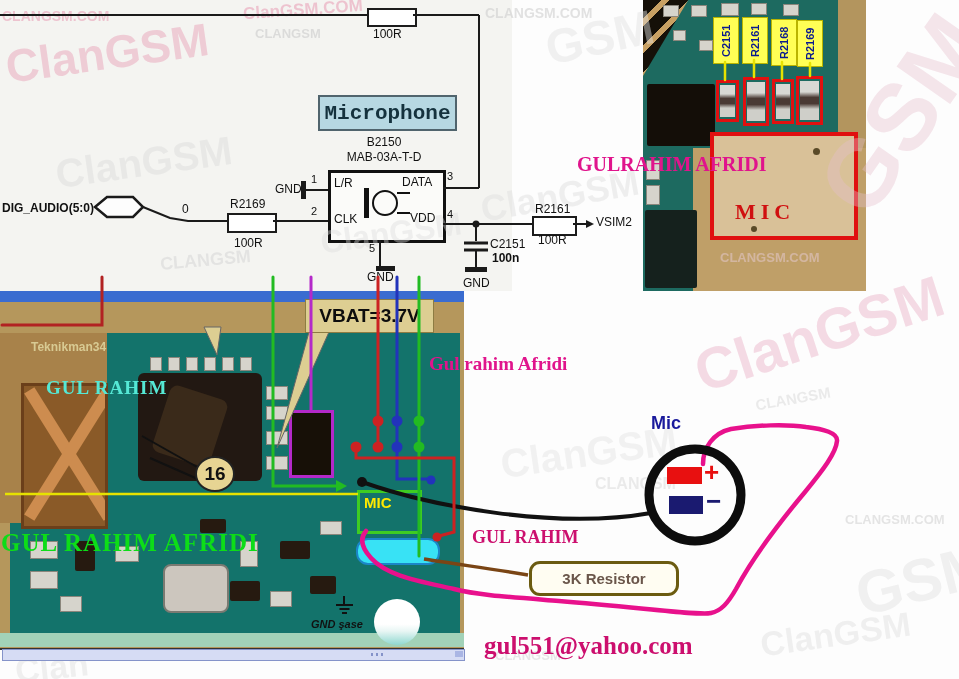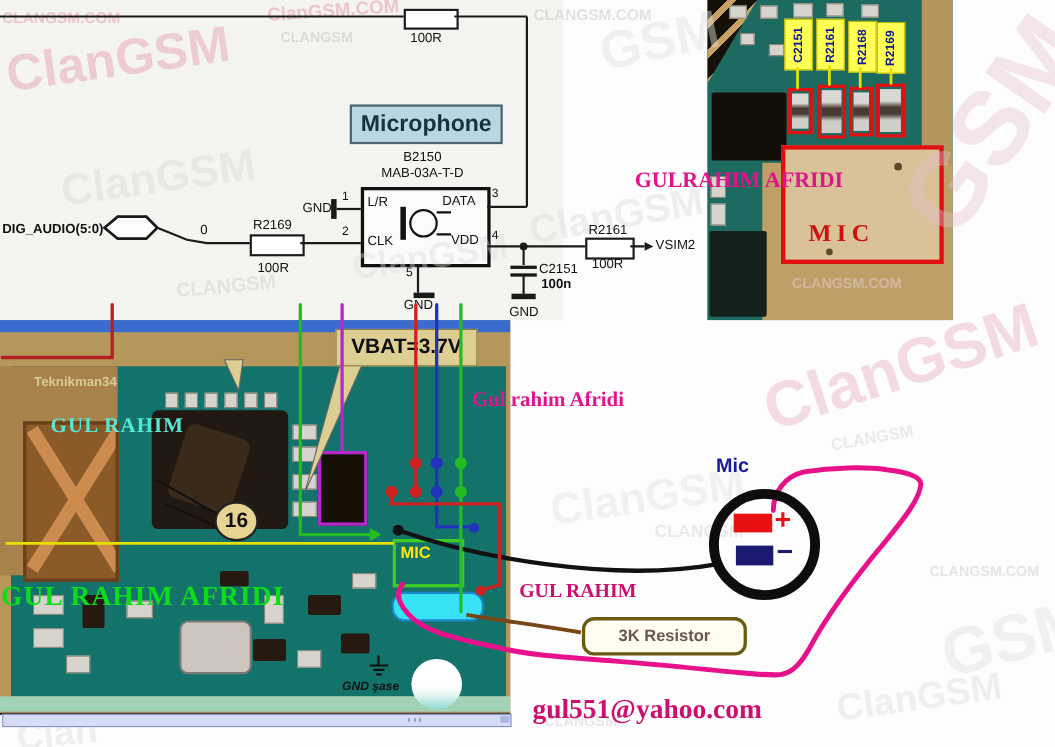--- a/index.html
+++ b/index.html
@@ -5,21 +5,21 @@
   html,body{margin:0;padding:0;background:#fff;}
   #stage{position:relative;width:959px;height:679px;overflow:hidden;background:#fdfdfd;
          font-family:"Liberation Sans",sans-serif;}
   .abs{position:absolute;}
   .t{position:absolute;white-space:nowrap;line-height:1.05;}
   .serif{font-family:"Liberation Serif",serif;}
   .wm{position:absolute;white-space:nowrap;font-weight:bold;pointer-events:none;
       font-family:"Liberation Sans",sans-serif;}
   svg{position:absolute;left:0;top:0;pointer-events:none;}
   
-  #base{z-index:2;} #wmlayer{z-index:3;} #svg-under{z-index:4;} #labels{z-index:5;} #svg-over{z-index:6;}
+  #base{z-index:2;font-family:Liberation Mono, monospace;} #wmlayer{z-index:3;} #svg-under{z-index:4;} #labels{z-index:5;} #svg-over{z-index:6;}
   #base,#labels{position:absolute;left:0;top:0;width:959px;height:679px;}
   #wmlayer{position:absolute;left:0;top:0;width:959px;height:679px;pointer-events:none;}
   
   .res{position:absolute;background:#fff;border:2px solid #1c1c1c;}
   .chip{position:absolute;background:#fbfbf9;border:3px solid #111;}
   .micbox{position:absolute;background:#b7d8e2;border:2px solid #50646d;display:flex;
           align-items:center;justify-content:center;color:#15323d;font-weight:600;font-size:21px;}
   
   .photo{position:absolute;overflow:hidden;}
   .comp{position:absolute;background:linear-gradient(180deg,#d8d8d4 0%,#d8d8d4 28%,#4a3a34 42%,#4a3a34 58%,#cfcfc9 72%,#cfcfc9 100%);}

